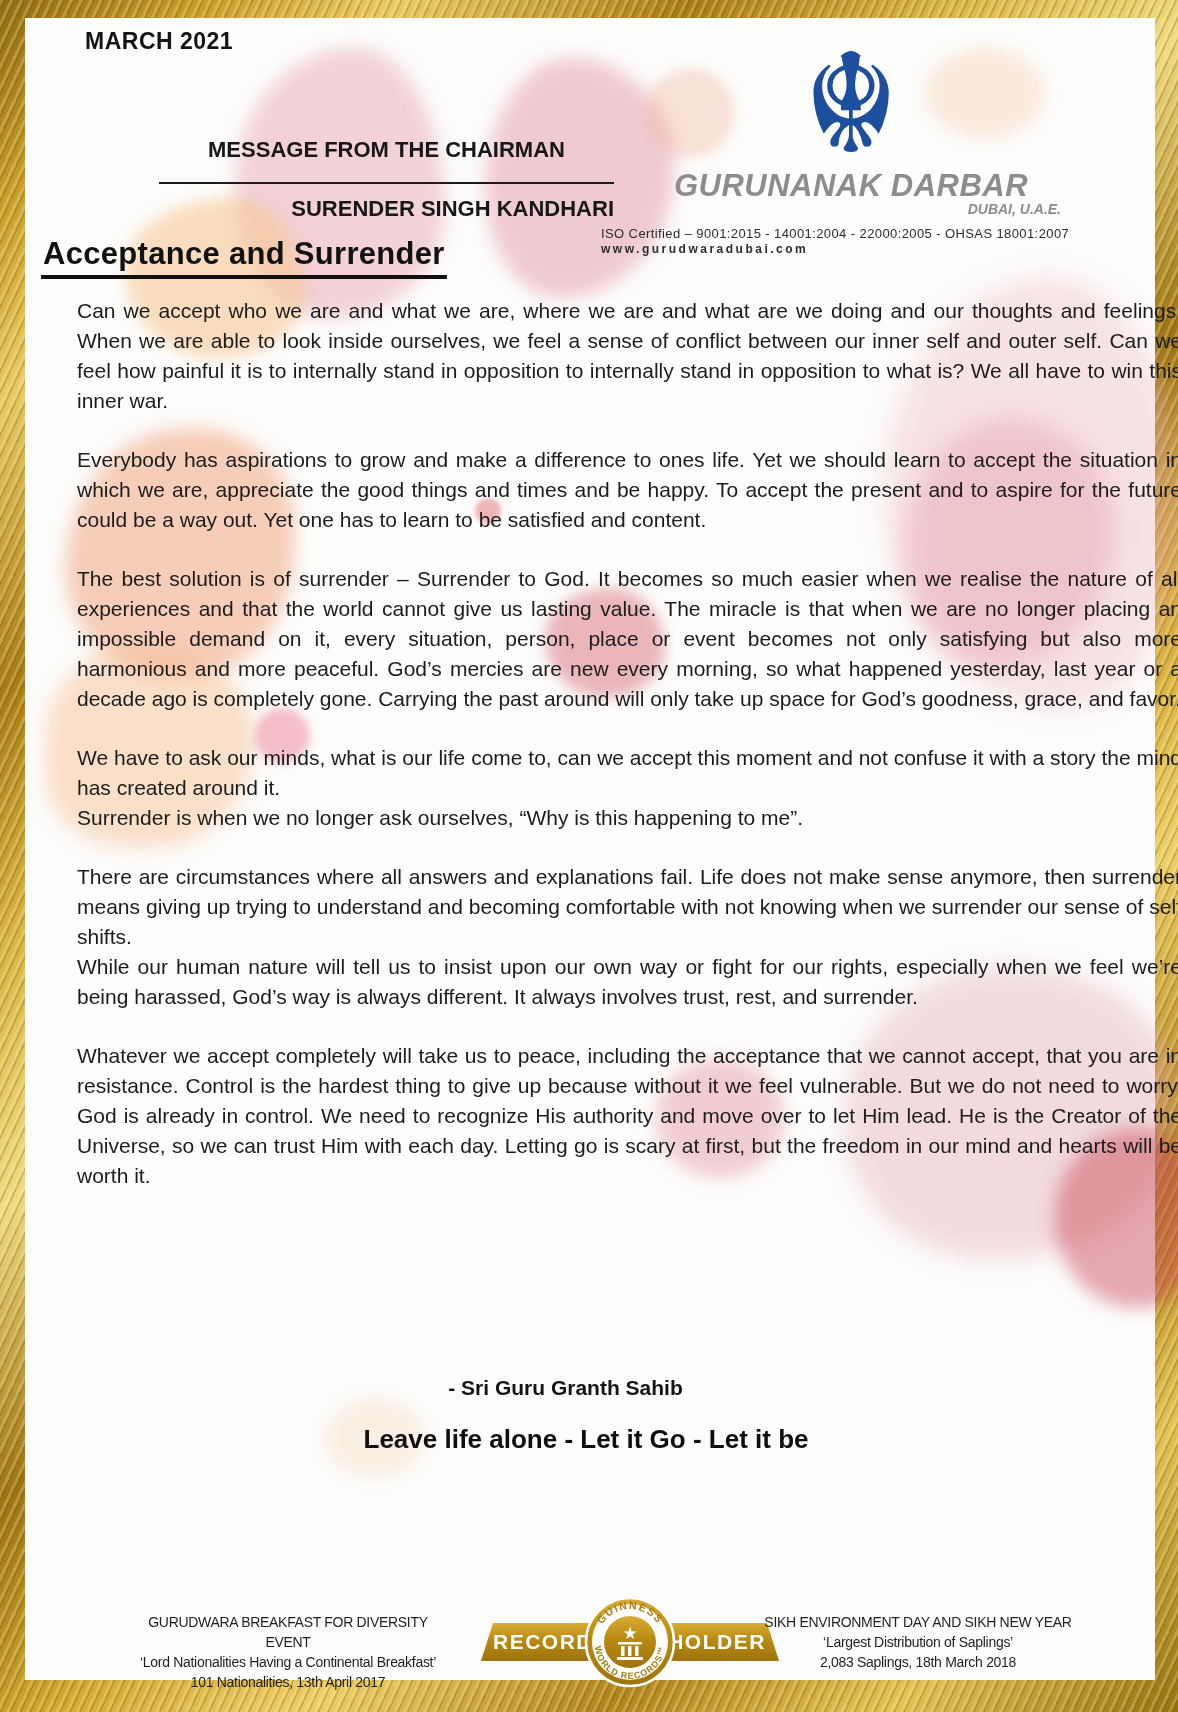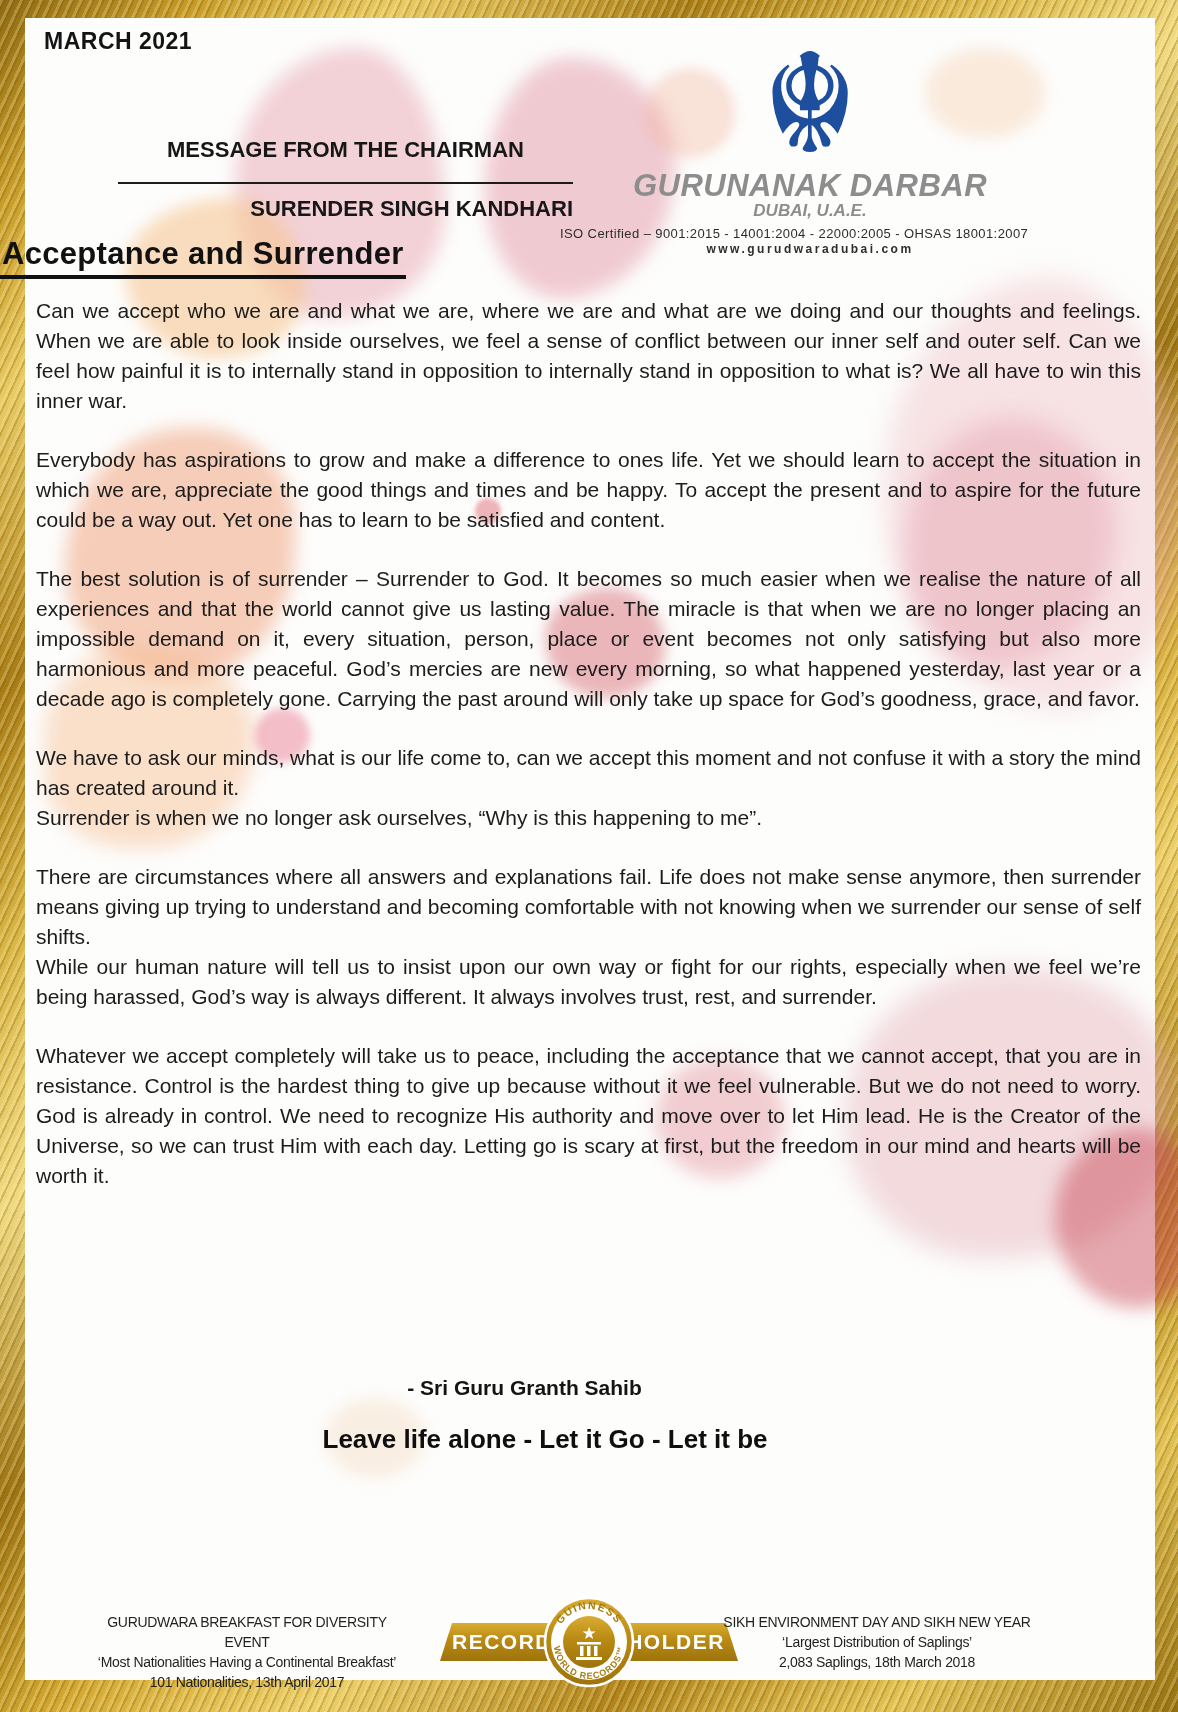--- a/index.html
+++ b/index.html
@@ -15,39 +15,39 @@
       linear-gradient(135deg,
         #8f6a12 0%, #c79c28 7%, #e9cb63 14%, #a87c15 24%,
         #d9b645 33%, #f0da80 42%, #9c7312 52%, #d2a831 61%,
         #eccf68 70%, #b0841a 80%, #e2c253 90%, #95700f 100%);
   }
   #sheet{
     position:absolute;left:25px;top:18px;right:23px;bottom:32px;
     background:#fdfdfc;
   }
   .blob{position:absolute;z-index:0;pointer-events:none;}
-  #content{position:absolute;inset:0;z-index:2;}
+  #content{position:absolute;inset:0;z-index:2;margin-left:41px;}
   .abs{position:absolute;}
 
   .march{left:44px;top:28px;font-size:23px;font-weight:bold;color:#141414;letter-spacing:.5px;}
   .msg-chairman{left:118px;top:137px;width:455px;text-align:center;
     font-size:22px;font-weight:bold;color:#171717;}
   .chair-rule{left:118px;top:182px;width:455px;height:2px;background:#1c1c1c;}
   .chair-name{left:118px;top:196px;width:455px;text-align:right;
     font-size:22px;font-weight:bold;color:#171717;}
 
   .khanda{left:735px;top:22px;width:150px;text-align:center;
     font-family:"DejaVu Sans",sans-serif;font-size:138px;line-height:1.2;color:#1d4f9e;}
   .org-name{left:600px;top:168px;width:420px;text-align:center;
     font-size:31px;font-weight:bold;font-style:italic;color:#8d8d8d;letter-spacing:.5px;}
-  .org-loc{left:600px;top:201px;width:420px;text-align:center;
-    font-size:17px;font-weight:bold;font-style:italic;color:#8d8d8d;}
+  .org-loc{left:600px;top:201px;width:420px;text-align:right;
+    font-size:14px;font-weight:bold;font-style:italic;color:#8d8d8d;}
   .org-iso{left:560px;top:226px;width:500px;text-align:left;
     font-size:13px;color:#2d2d2d;letter-spacing:.4px;}
-  .org-web{left:560px;top:242px;width:500px;text-align:center;
+  .org-web{left:560px;top:242px;width:500px;
     font-size:12px;font-weight:bold;color:#2d2d2d;letter-spacing:2.5px;}
 
   .title-wrap{left:0;top:236px;width:1090px;text-align:left;}
   .title{display:inline-block;font-size:31px;font-weight:bold;color:#111;
     border-bottom:4px solid #111;padding:0 2px 3px 2px;letter-spacing:.3px;}
 
   .body-col{left:36px;top:296px;width:1105px;color:#1c1c1c;}
   .body-col p{margin:0 0 29px 0;font-size:21px;line-height:30px;
     text-align:justify;white-space:pre-line;}
 
@@ -114,21 +114,21 @@
       <p>There are circumstances where all answers and explanations fail. Life does not make sense anymore, then surrender means giving up trying to understand and becoming comfortable with not knowing when we surrender our sense of self shifts.
 While our human nature will tell us to insist upon our own way or fight for our rights, especially when we feel we’re being harassed, God’s way is always different. It always involves trust, rest, and surrender.</p>
       <p>Whatever we accept completely will take us to peace, including the acceptance that we cannot accept, that you are in resistance. Control is the hardest thing to give up because without it we feel vulnerable. But we do not need to worry. God is already in control. We need to recognize His authority and move over to let Him lead. He is the Creator of the Universe, so we can trust Him with each day. Letting go is scary at first, but the freedom in our mind and hearts will be worth it.</p>
     </div>
 
     <div class="abs attrib">- Sri Guru Granth Sahib</div>
     <div class="abs tagline">Leave life alone - Let it Go - Let it be</div>
 
     <div class="abs foot-block foot-left">
       <div>GURUDWARA BREAKFAST FOR DIVERSITY EVENT</div>
-      <div>‘Most Nationalities Having a Continental Breakfast’</div>
+      <div>‘Lord Nationalities Having a Continental Breakfast’</div>
       <div>101 Nationalities, 13th April 2017</div>
     </div>
 
     <div class="abs badge">
       <svg width="322" height="92" viewBox="0 0 322 92">
         <defs>
           <linearGradient id="gg" x1="0" y1="0" x2="0" y2="1">
             <stop offset="0" stop-color="#d9ac34"></stop>
             <stop offset="0.45" stop-color="#b98a12"></stop>
             <stop offset="1" stop-color="#9d730c"></stop>

